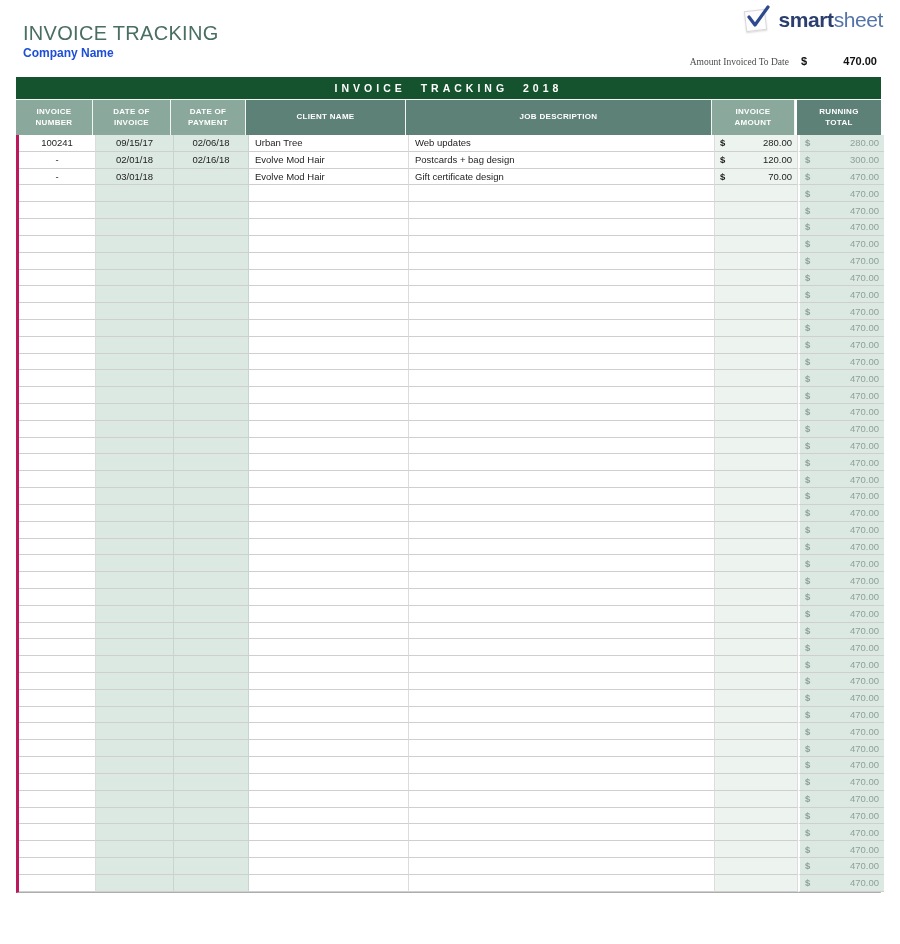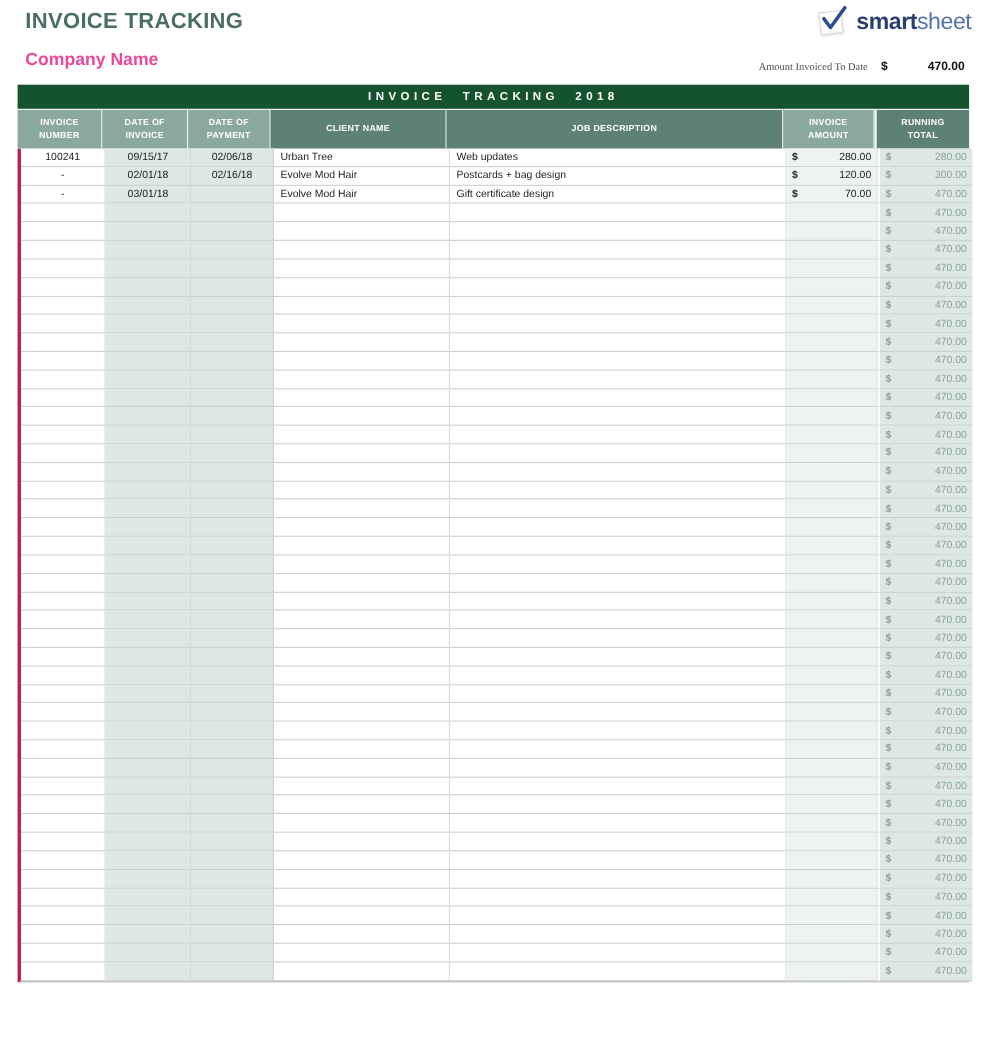--- a/index.html
+++ b/index.html
@@ -1,23 +1,23 @@
 <!DOCTYPE html>
 <html><head>
 <meta charset="utf-8">
 <style>
   * { margin:0; padding:0; box-sizing:border-box; }
   html,body { width:900px; height:944px; background:#ffffff;
     font-family:"Liberation Sans", sans-serif; overflow:hidden; position:relative; }
 
   
-  .page-title { position:absolute; top:8px; left:23px; font-size:20px; font-weight:bold;
+  .page-title { position:absolute; top:22px; left:23px; font-size:20px; font-weight:normal;
     color:#4a6e63; letter-spacing:.3px; }
-  .company-name { position:absolute; top:46px; left:23px; font-size:16px; font-weight:bold;
-    color:#ec4899; }
+  .company-name { position:absolute; top:46px; left:23px; font-size:12px; font-weight:bold;
+    color:#1d4ed8; }
 
   .logo { position:absolute; top:6px; right:17px; display:flex; align-items:center; }
   .logo-mark { position:relative; width:27px; height:27px; margin-right:7px; }
   .logo-square { position:absolute; left:1px; top:4px; width:21px; height:21px; background:#fdfdfd;
     border:1px solid #d8d8d8; transform:rotate(-7deg); box-shadow:0 1px 2px rgba(0,0,0,.15); }
   .logo-check { position:absolute; left:0; top:-2px; }
   .logo-text { font-size:21px; letter-spacing:-.4px; }
   .logo-text .b1 { color:#2b3f6e; font-weight:bold; }
   .logo-text .b2 { color:#5474a9; font-weight:normal; }
 

